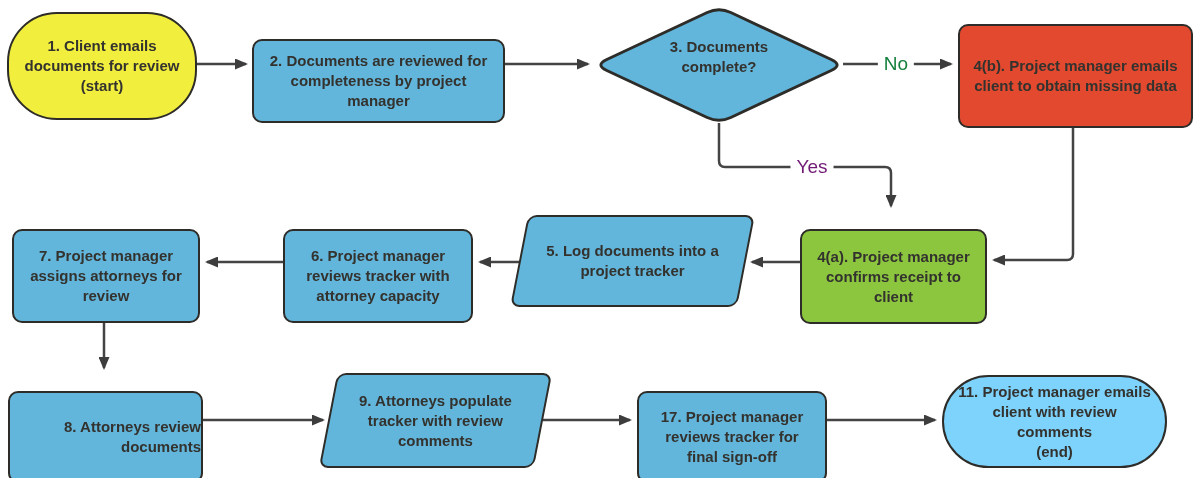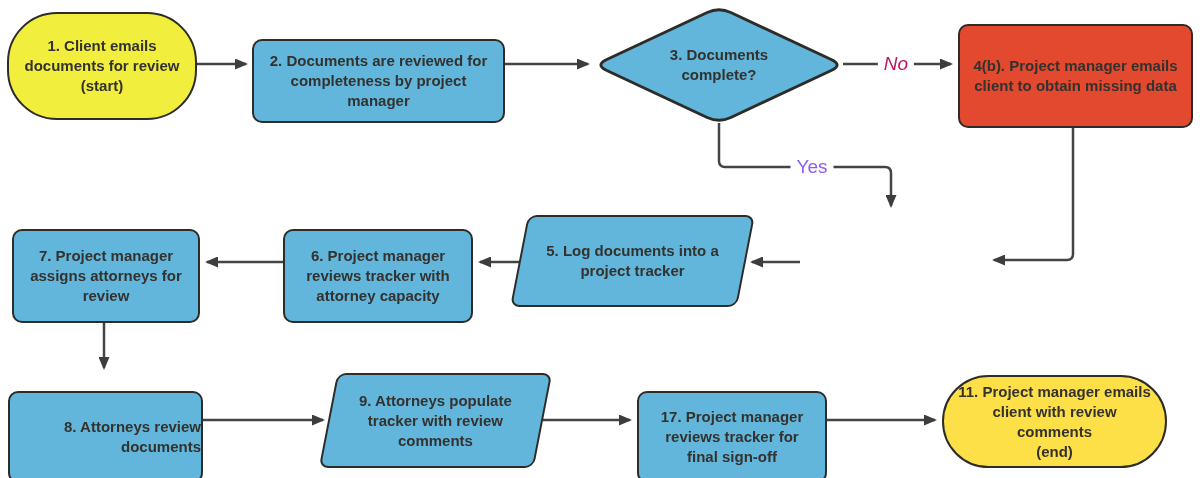--- a/index.html
+++ b/index.html
@@ -13,21 +13,21 @@
     position:absolute;display:flex;align-items:center;justify-content:center;
     border:2.5px solid #2d2c28;box-sizing:border-box;text-align:center;
     color:#33322e;font-weight:700;font-size:15px;line-height:20px;
   }
   .node .lbl{white-space:pre-line;display:block;width:100%;}
   .rect{border-radius:10px;margin-top:16px;}
   .stadium{border-radius:50px;}
   .para{border-radius:9px;transform:skewX(-11deg);}
   .para .lbl{transform:skewX(11deg);}
   .diamond-label{
-    position:absolute;display:flex;align-items:center;justify-content:center;
+    position:absolute;display:flex;justify-content:center;
     text-align:center;color:#33322e;font-weight:700;font-size:15px;line-height:20px;
     background:transparent;border:none;
   }
   .diamond-label .lbl{white-space:pre-line;}
   .edge-label{
     position:absolute;transform:translate(-50%,-50%);
     background:#ffffff;padding:0 6px;font-size:19px;font-weight:400;line-height:22px;
   }
 </style>
 </head>
@@ -73,20 +73,25 @@
   <div class="diamond-label" style="left:619px;top:37px;width:200px;height:56px;">
     <span class="lbl">3. Documents
 complete?</span>
   </div>
 
   <div class="node rect" style="left: 958px; top: 8px; width: 235px; height: 104px; background: rgb(226, 73, 47);">
     <span class="lbl">4(b). Project manager emails
 client to obtain missing data</span>
   </div>
 
+  <div class="node rect" style="left: 800px; top: 213px; width: 187px; height: 95px; background: rgb(140, 198, 63);">
+    <span class="lbl">4(a). Project manager
+confirms receipt to
+client</span>
+  </div>
 
   <div class="node para" style="left: 519px; top: 215px; width: 227px; height: 92px; background: rgb(99, 182, 219);">
     <span class="lbl">5. Log documents into a
 project tracker</span>
   </div>
 
   <div class="node rect" style="left: 283px; top: 213px; width: 190px; height: 94px; background: rgb(99, 182, 219);">
     <span class="lbl">6. Project manager
 reviews tracker with
 attorney capacity</span>
@@ -108,24 +113,24 @@
 tracker with review
 comments</span>
   </div>
 
   <div class="node rect" style="left: 637px; top: 375px; width: 190px; height: 92px; background: rgb(99, 182, 219);">
     <span class="lbl">17. Project manager
 reviews tracker for
 final sign-off</span>
   </div>
 
-  <div class="node stadium" style="left: 942px; top: 375px; width: 225px; height: 93px; background: #fde047;">
+  <div class="node stadium" style="left: 942px; top: 375px; width: 225px; height: 93px; background: #7dd3fc;">
     <span class="lbl">11. Project manager emails
 client with review
 comments
 (end)</span>
   </div>
 
-  <div class="edge-label" style="left: 896px; top: 64px; color: #be185d; font-style: italic;">No</div>
+  <div class="edge-label" style="left: 896px; top: 64px; color: #15803d;">No</div>
 
-  <div class="edge-label" style="left: 812px; top: 167px; color: #8b5cf6;">Yes</div>
+  <div class="edge-label" style="left: 812px; top: 167px; color: #701a75;">Yes</div>
 
 </div>
 
 </body></html>

